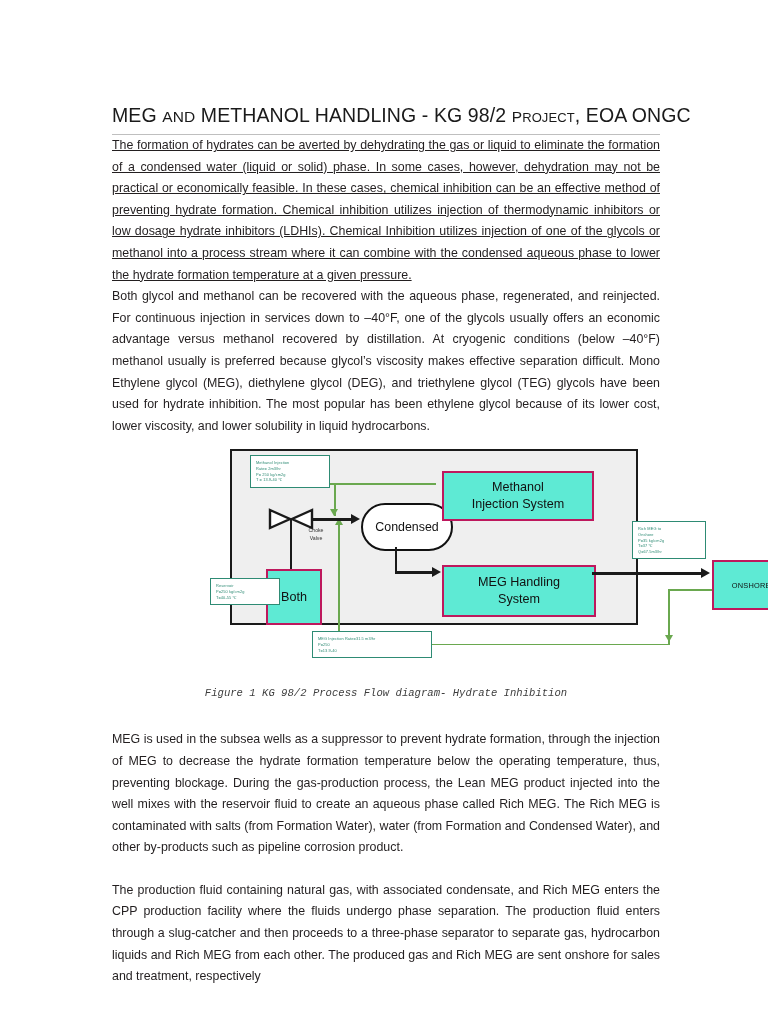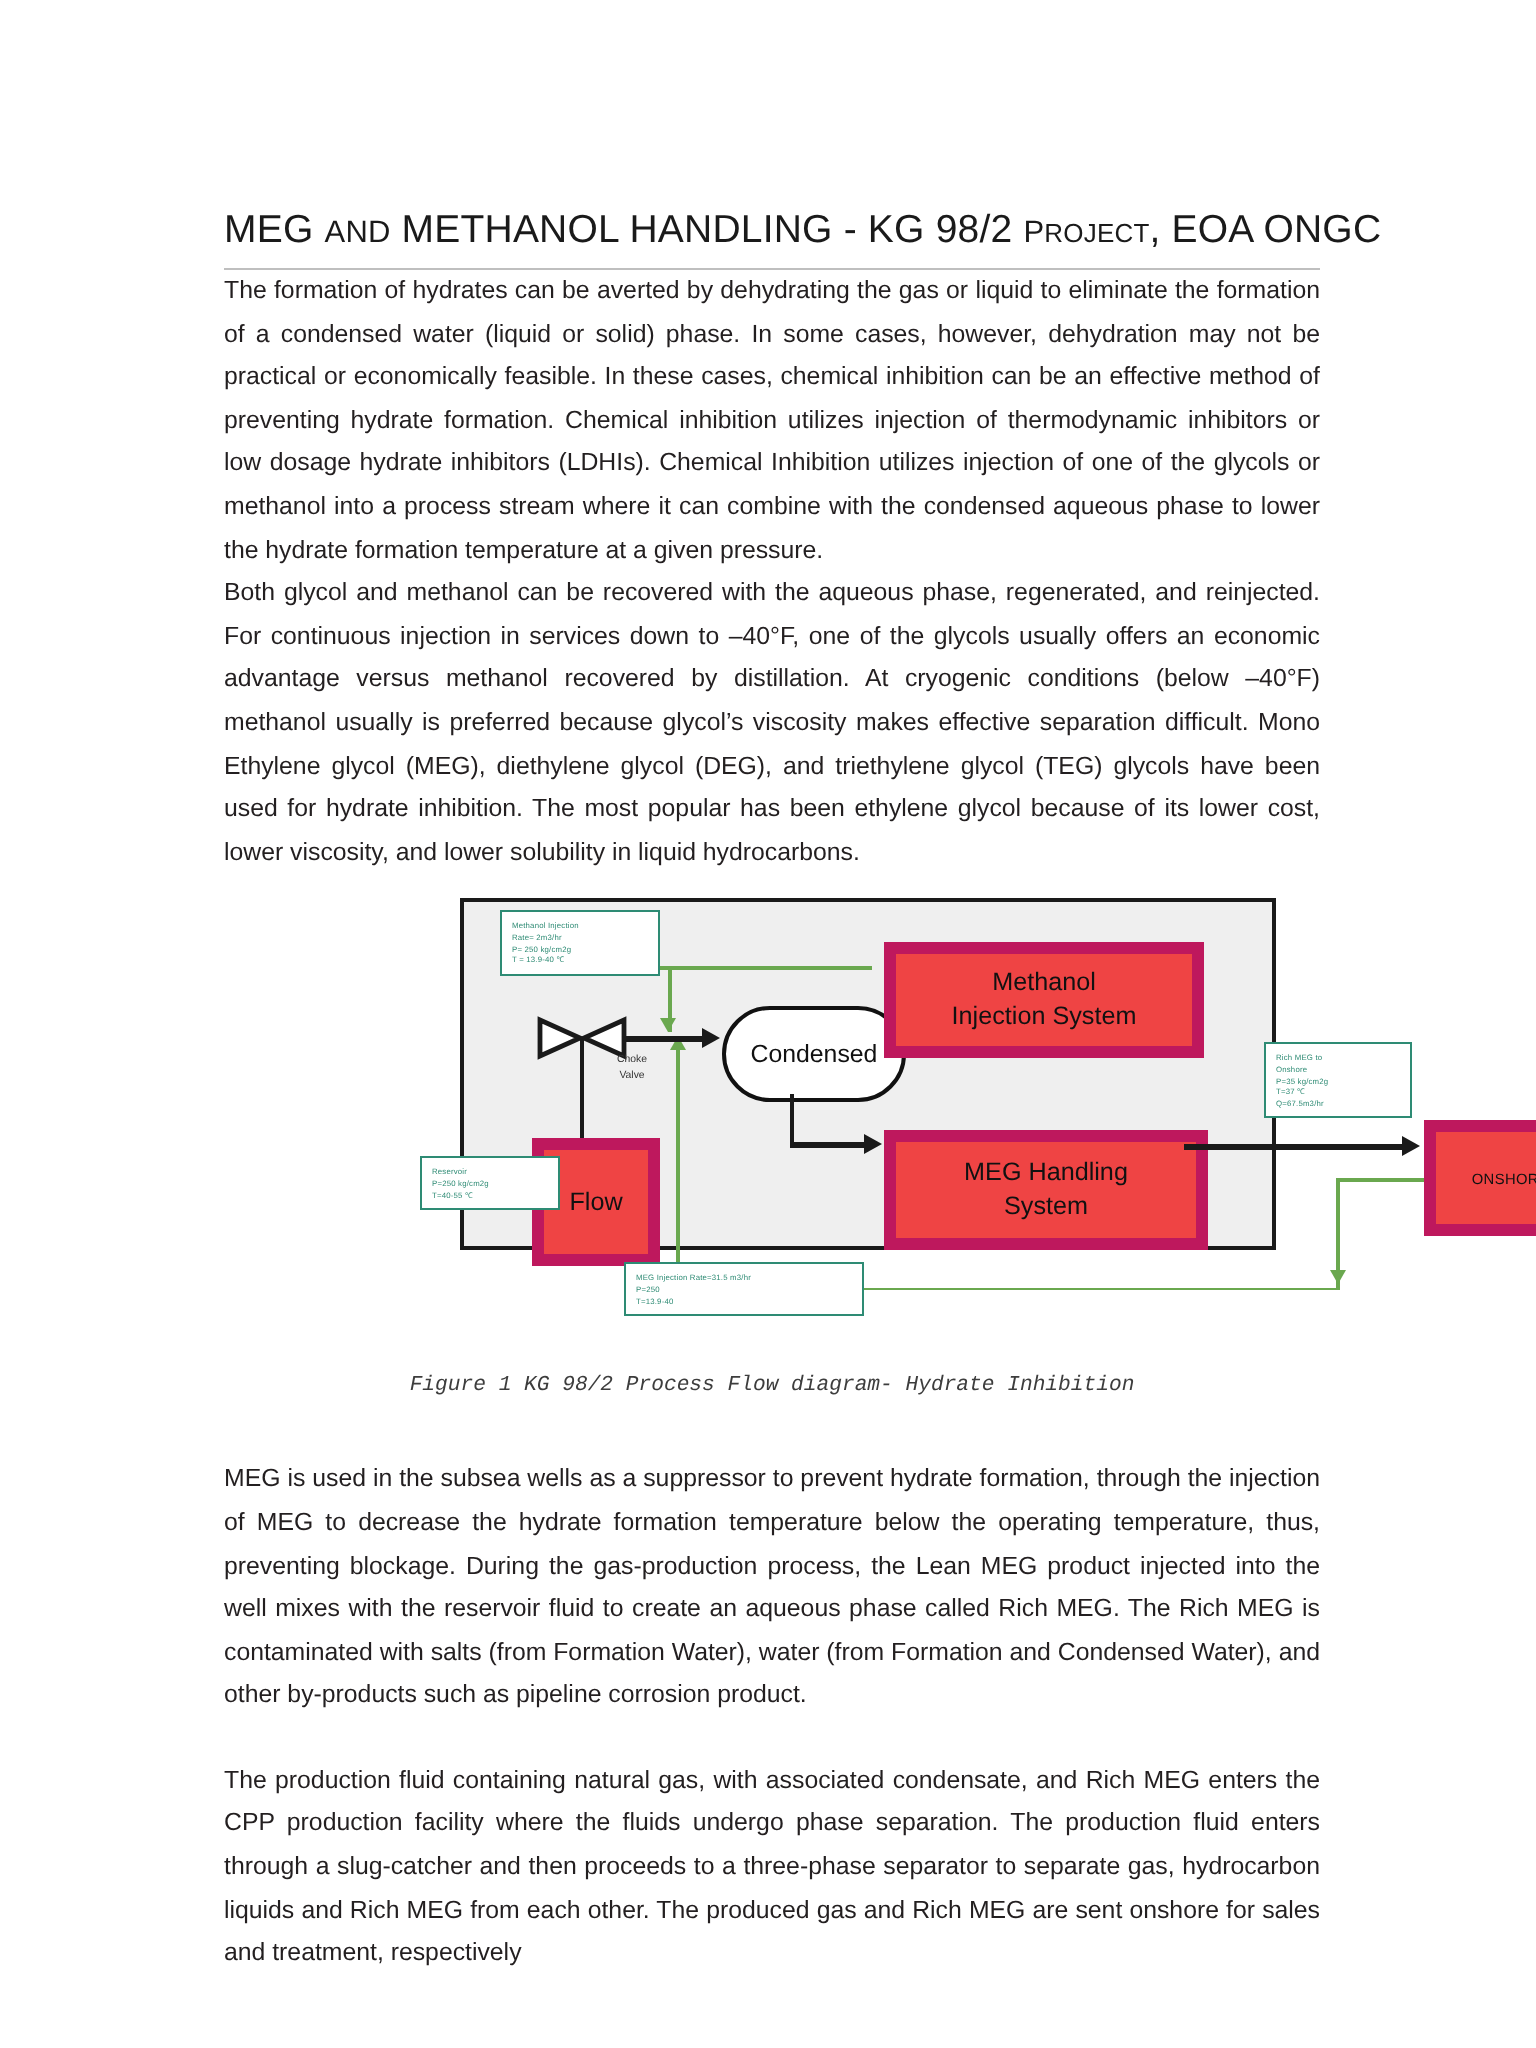--- a/index.html
+++ b/index.html
@@ -26,39 +26,39 @@
   .title .sc{font-size:15.5px;}
 
   
   p.body{
     font-size:12.4px;
     line-height:21.6px;
     text-align:justify;
     margin:0;
     color:#231f20;
   }
-  .sp-first{margin-top:19px;}
+  .sp-first{margin-top:19px;text-decoration:underline;}
   .sp{margin-top:15px;}
   .heading-line{font-size:12.4px;line-height:21.6px;margin:0;}
 
   
   .figure{position:relative;height:236px;margin-top:12px;}
   .fig-caption{
     text-align:center;font-style:italic;font-size:10.6px;
     color:#3d3d3d;margin-top:2px;font-family:Liberation Mono, monospace;
   }
 
   
   .d{position:absolute;}
   .plant{
     left:118px;top:0px;width:404px;height:172px;
     background:#efefef;border:2.2px solid #1a1a1a;
   }
   .blk{
-    background:#ef4444;border:6px solid #be185d;
+    background:#5eead4;border:2px solid #be185d;
     display:flex;align-items:center;justify-content:center;
     text-align:center;font-size:12.6px;line-height:17px;color:#111;
   }
   .methanol-blk{left:330px;top:22px;width:148px;height:46px;}
   .meg-blk{left:330px;top:116px;width:150px;height:48px;}
   .separator{
     left:249px;top:54px;width:88px;height:44px;
     background:#ffffff;border:2px solid #111111;border-radius:24px;
     display:flex;align-items:center;justify-content:center;
     font-size:12.4px;color:#111;
@@ -163,21 +163,21 @@
       </div>
 
       <div class="d blk meg-blk">
         <span>MEG Handling<br>System</span>
       </div>
 
       <div class="bl" style="left:480px;top:123px;width:112px;height:2.4px;"></div>
       <div class="arrow-r-blk" style="left:589px;top:118.7px;"></div>
 
       <div class="d blk wells">
-        <span>Flow</span>
+        <span>Both</span>
       </div>
 
       <div class="d blk onshore">
         <span>ONSHORE MEG FACILITY</span>
       </div>
 
       <div class="d note note-methanol">
         <span style="white-space:pre-line;">Methanol Injection
 Rate= 2m3/hr
 P= 250 kg/cm2g

